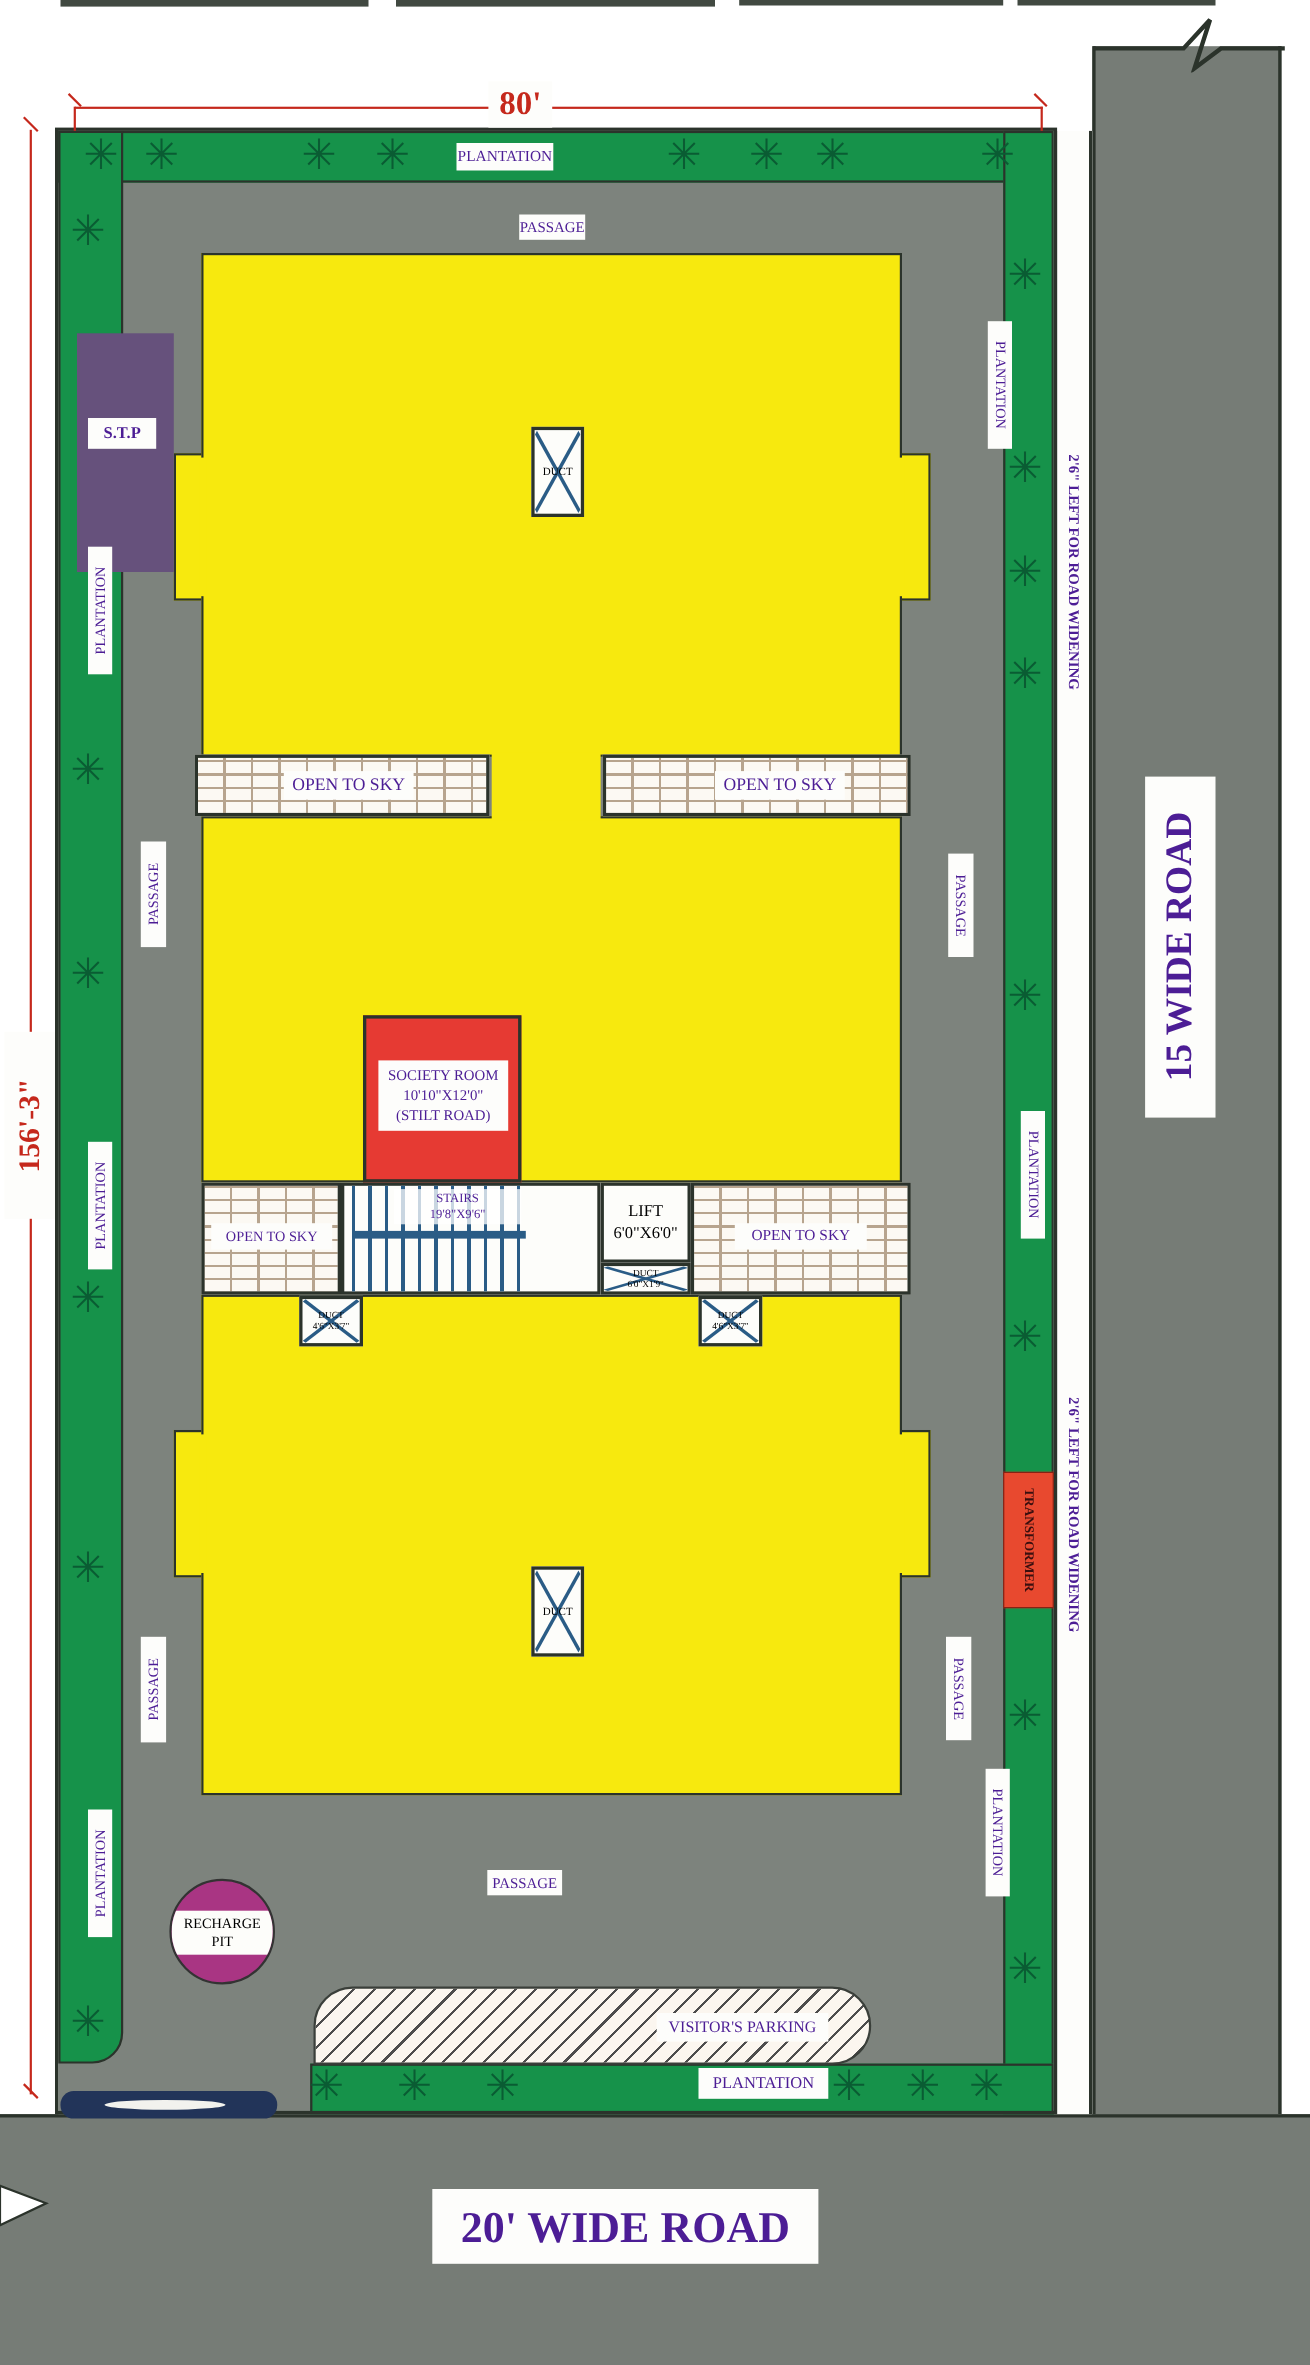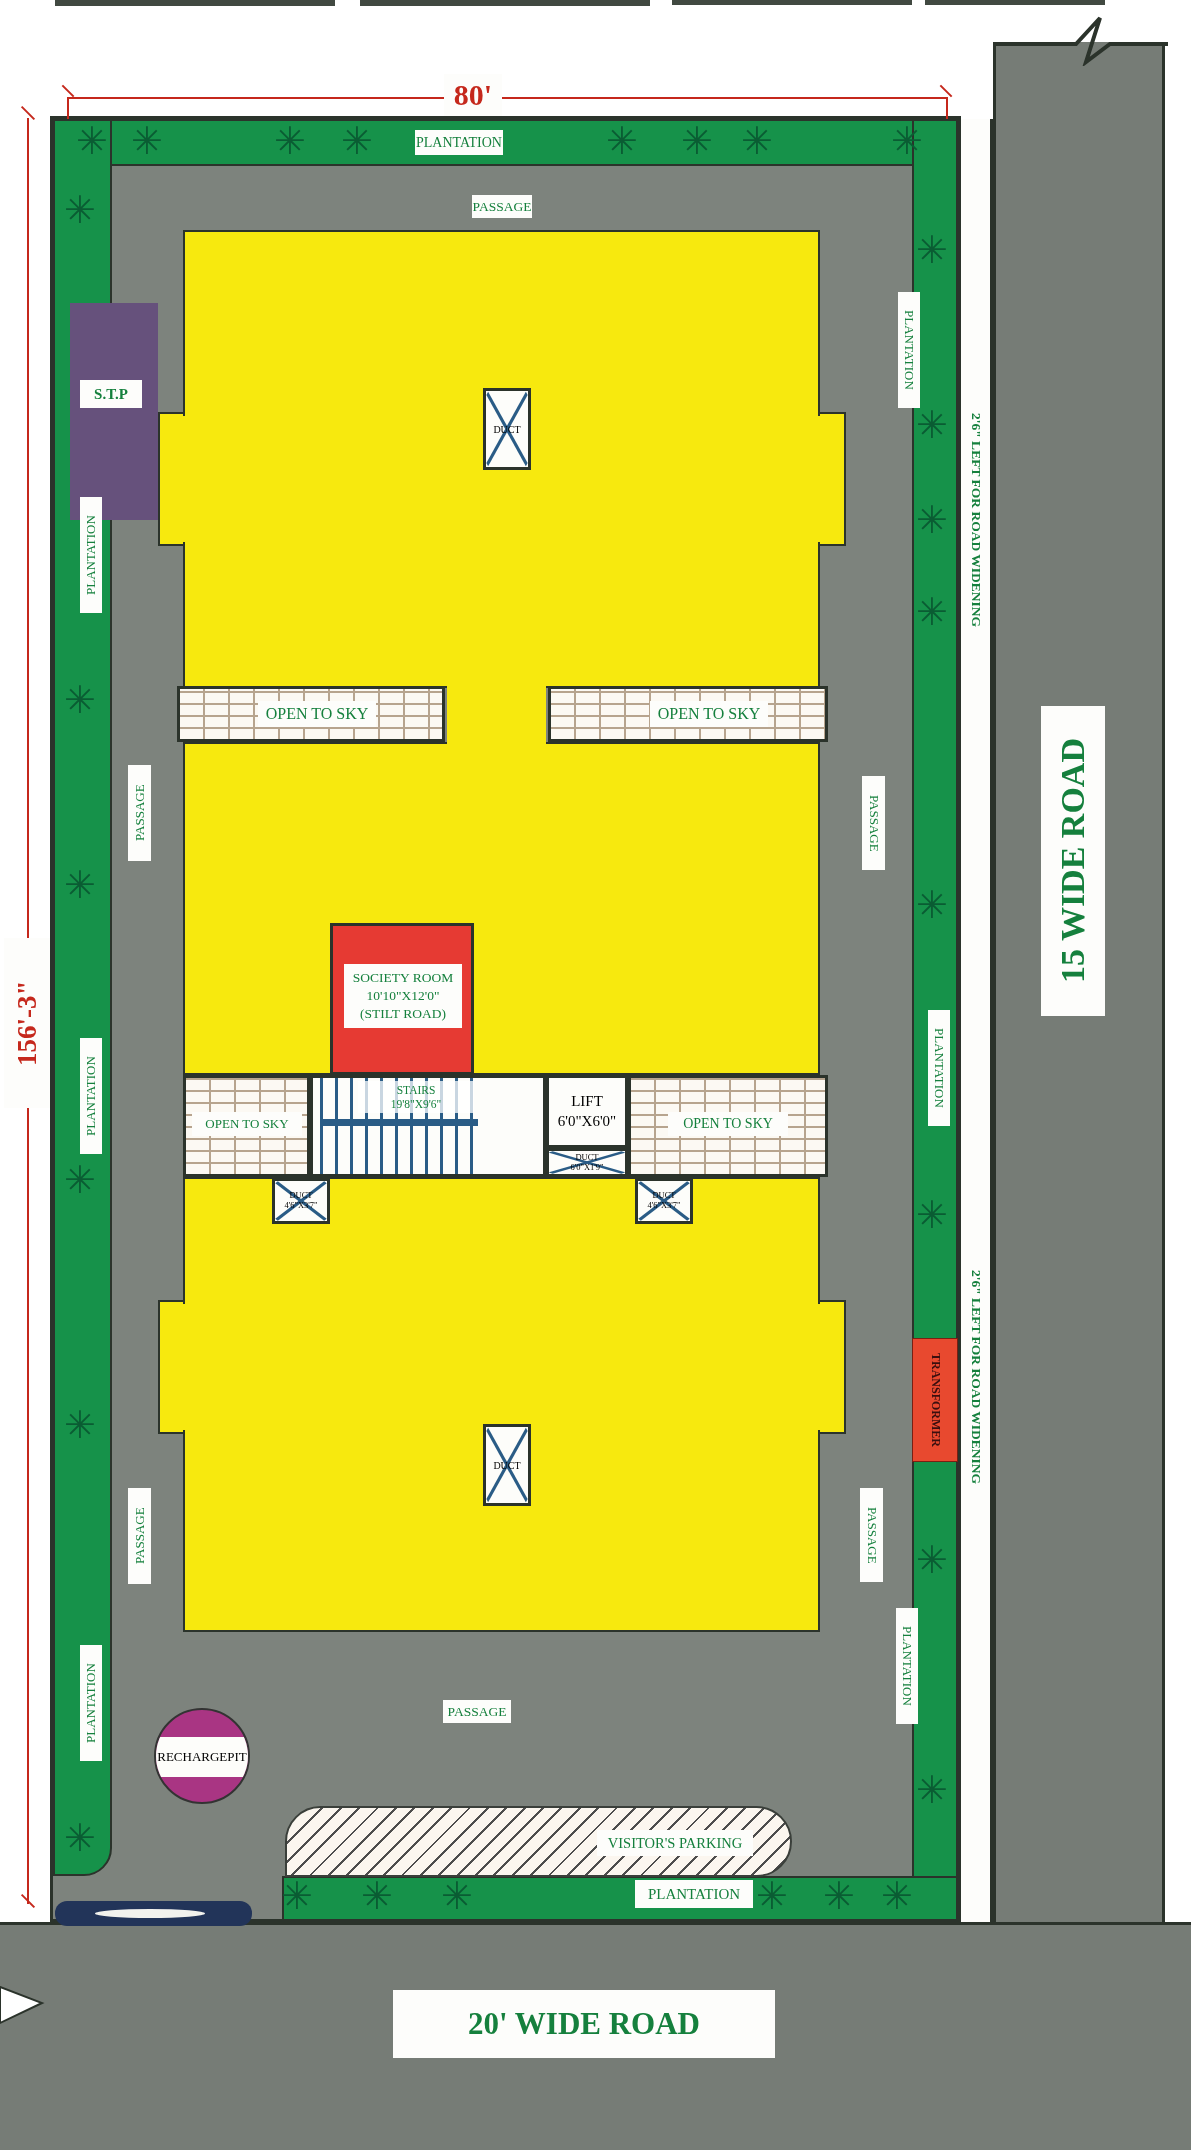--- a/index.html
+++ b/index.html
@@ -12,21 +12,21 @@
   .block { background:#f7e90e; border:2px solid #2b332b; z-index:10; }
   .bump  { background:#f7e90e; border:2px solid #2b332b; z-index:9; }
   .patch { background:#f7e90e; z-index:11; border:none; }
   .siteborder { border:3px solid #2b332b; z-index:7; pointer-events:none; }
   .widen { background:#fdfdfb; border-left:3px solid #2b332b; border-right:3px solid #2b332b; z-index:6; }
   .brick { z-index:12; border:3px solid #2b332b; background-color:#fcf9f3;
            background-image:
              repeating-linear-gradient(0deg, transparent 0 10px, #b7a48e 10px 12px),
              repeating-linear-gradient(90deg, transparent 0 23px, #b7a48e 23px 25px); }
   .whitebox { z-index:12; background:#fdfdfa; border:3px solid #2b332b; }
-  .chip { position:absolute; box-sizing:border-box; background:#fdfdfb; color:#15803d; z-index:40;
+  .chip { position:absolute; box-sizing:border-box; background:#fdfdfb; color:#4c1d95; z-index:40;
           display:flex; align-items:center; justify-content:center; text-align:center;
           font-family:"Liberation Serif","DejaVu Serif",serif; }
   .nobg { background:transparent; }
   .v-down { writing-mode:vertical-rl; }
   .v-up   { writing-mode:vertical-rl; transform:rotate(180deg); }
   .plant { position:absolute; z-index:8; color:#0a5c33; font-size:38px; line-height:38px;
            font-family:"DejaVu Sans",sans-serif; }
   .duct { position:absolute; box-sizing:border-box; background:#fdfdfa; border:3px solid #2b332b;
           display:flex; flex-direction:column; align-items:center; justify-content:center;
           z-index:20; text-align:center; }
@@ -43,21 +43,21 @@
   .dimtext { color:#c5281c; font-weight:bold; z-index:46; }
   .watermark { position:absolute; z-index:30; color:rgba(200,200,200,0.55);
            font-family:"Liberation Sans","DejaVu Sans",sans-serif; font-weight:bold;
            font-size:100px; letter-spacing:2px; white-space:nowrap; }
   .scanmark { position:absolute; background:#414941; z-index:50; }
   .gate { position:absolute; background:#223459; border-radius:12px; z-index:22; }
   .gate-lens { position:absolute; background:#f2f2ee; border-radius:50%; }
   .circle { position:absolute; border-radius:50%; overflow:hidden; background:#a93583;
             border:2px solid #333; z-index:22; }
   .circle .band { position:absolute; left:0; width:100%; background:#fdfdfa;
-            display:flex; flex-direction:row; align-items:center; justify-content:center; }
+            display:flex; flex-direction:column; align-items:center; justify-content:center; }
 </style>
 </head>
 <body>
 
 <div class="plan">
 
   <div class="scanmark" style="left:55px;top:0;width:280px;height:6px"></div>
   <div class="scanmark" style="left:360px;top:0;width:290px;height:6px"></div>
   <div class="scanmark" style="left:672px;top:0;width:240px;height:5px"></div>
   <div class="scanmark" style="left:925px;top:0;width:180px;height:5px"></div>
@@ -224,21 +224,21 @@
   <div class="chip v-up" style="left:128px;top:765px;width:23px;height:96px;font-size:13px">PASSAGE</div>
   <div class="chip v-up" style="left:128px;top:1488px;width:23px;height:96px;font-size:13px">PASSAGE</div>
 
   <div class="chip v-down" style="left:898px;top:292px;width:22px;height:116px;font-size:13px">PLANTATION</div>
   <div class="chip v-down" style="left:928px;top:1010px;width:22px;height:116px;font-size:13px">PLANTATION</div>
   <div class="chip v-down" style="left:896px;top:1608px;width:22px;height:116px;font-size:13px">PLANTATION</div>
   <div class="chip v-down" style="left:862px;top:776px;width:23px;height:94px;font-size:13px">PASSAGE</div>
   <div class="chip v-down" style="left:860px;top:1488px;width:23px;height:94px;font-size:13px">PASSAGE</div>
 
   <div class="chip v-up" style="left:1041px;top:706px;width:64px;height:310px;font-size:34px;font-weight:bold">15 WIDE ROAD</div>
-  <div class="chip" style="left:393px;top:1990px;width:382px;height:68px;font-size:31px;font-weight:bold">20' WIDE ROAD</div>
+  <div class="chip" style="left:393px;top:1990px;width:351px;height:68px;font-size:40px;font-weight:bold">20' WIDE ROAD</div>
 
   <div class="redline" style="left:68px;top:97px;width:880px;height:2px"></div>
   <div class="redline" style="left:67px;top:97px;width:2px;height:22px"></div>
   <div class="redline" style="left:946px;top:97px;width:2px;height:22px"></div>
   <div class="redtick" style="left:60px;top:90px;width:16px;height:2px"></div>
   <div class="redtick" style="left:938px;top:90px;width:16px;height:2px"></div>
   <div class="chip dimtext" style="left:444px;top:74px;width:58px;height:42px;font-size:30px">80'</div>
 
   <div class="redline" style="left:27px;top:118px;width:2px;height:1786px"></div>
   <div class="redtick" style="left:19px;top:112px;width:18px;height:2px"></div>

